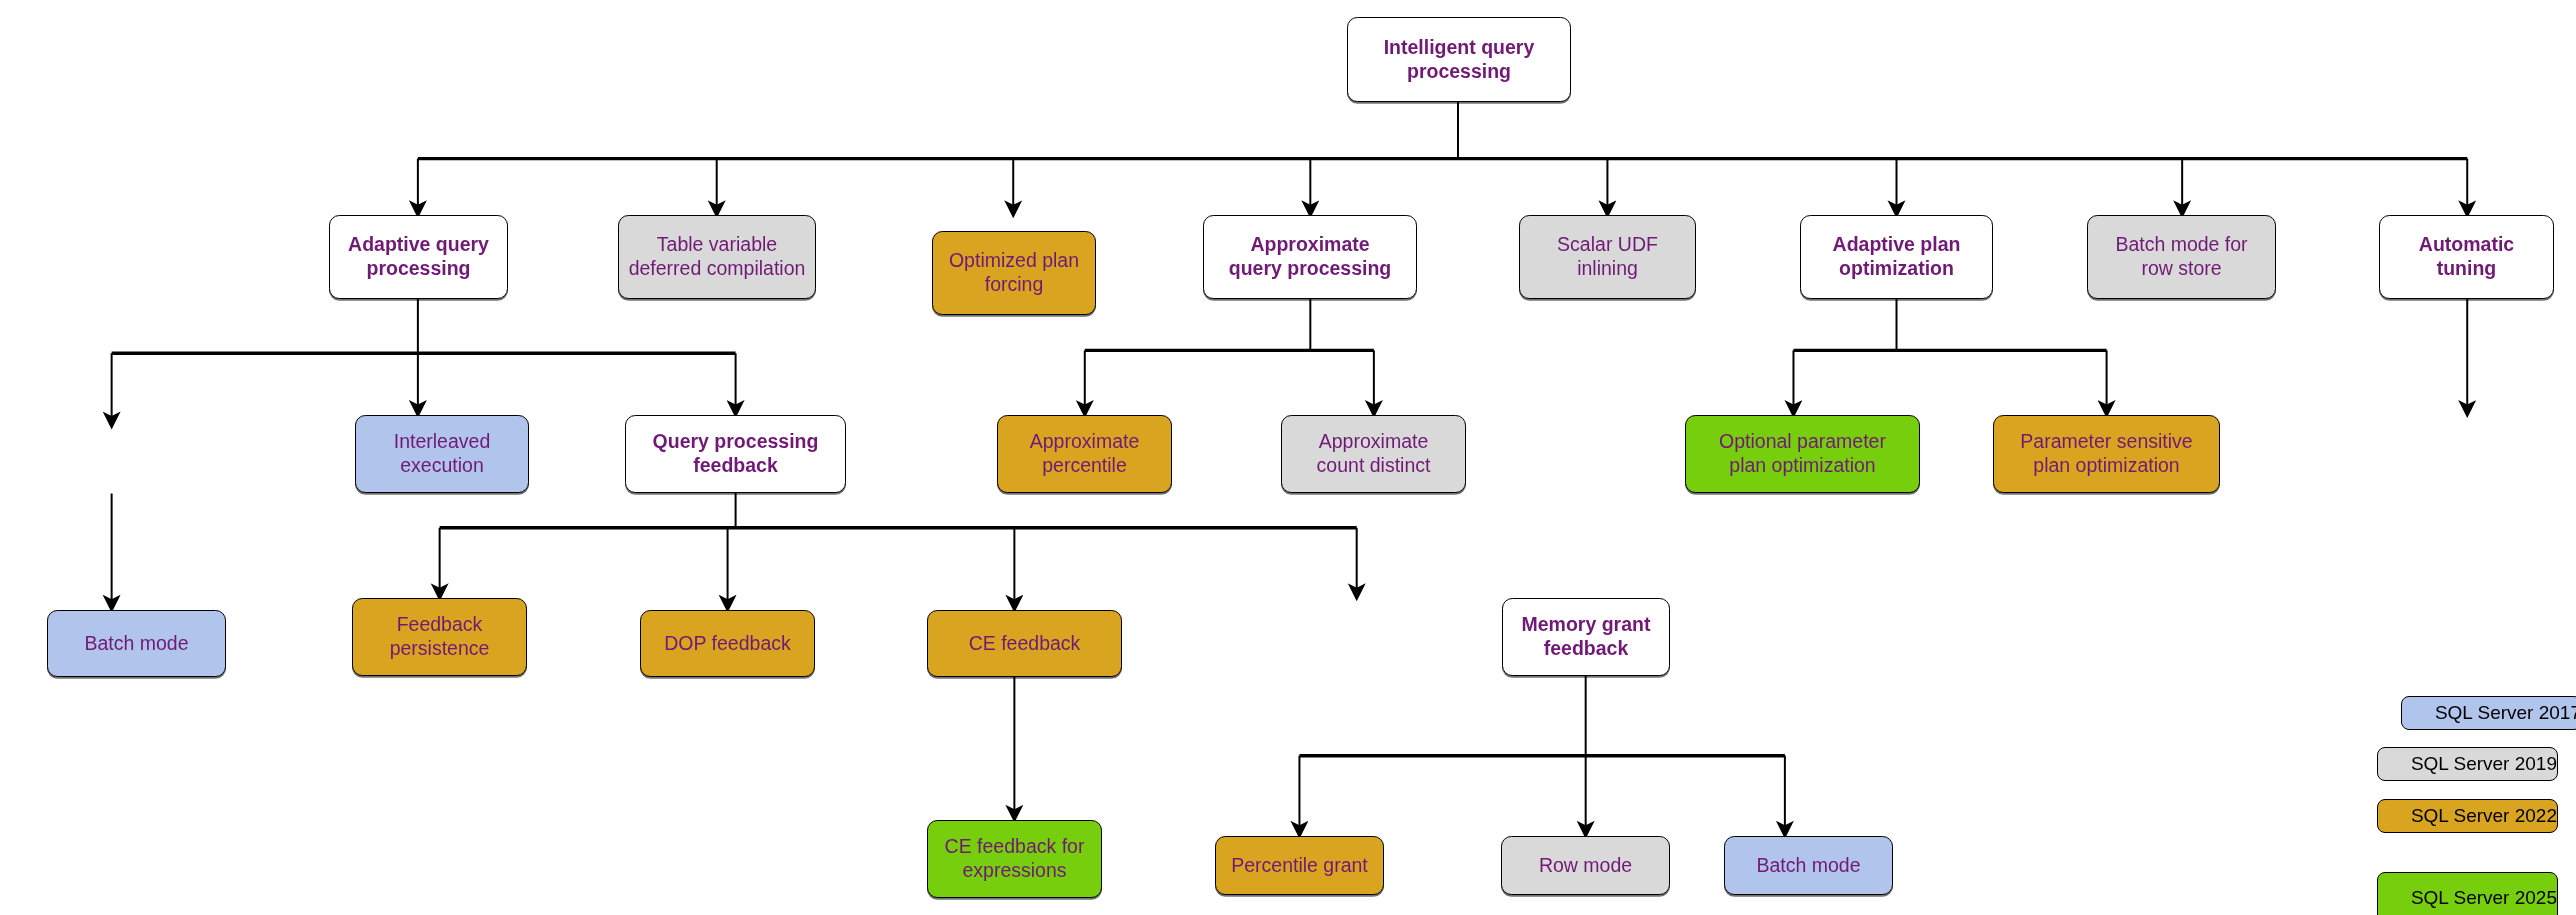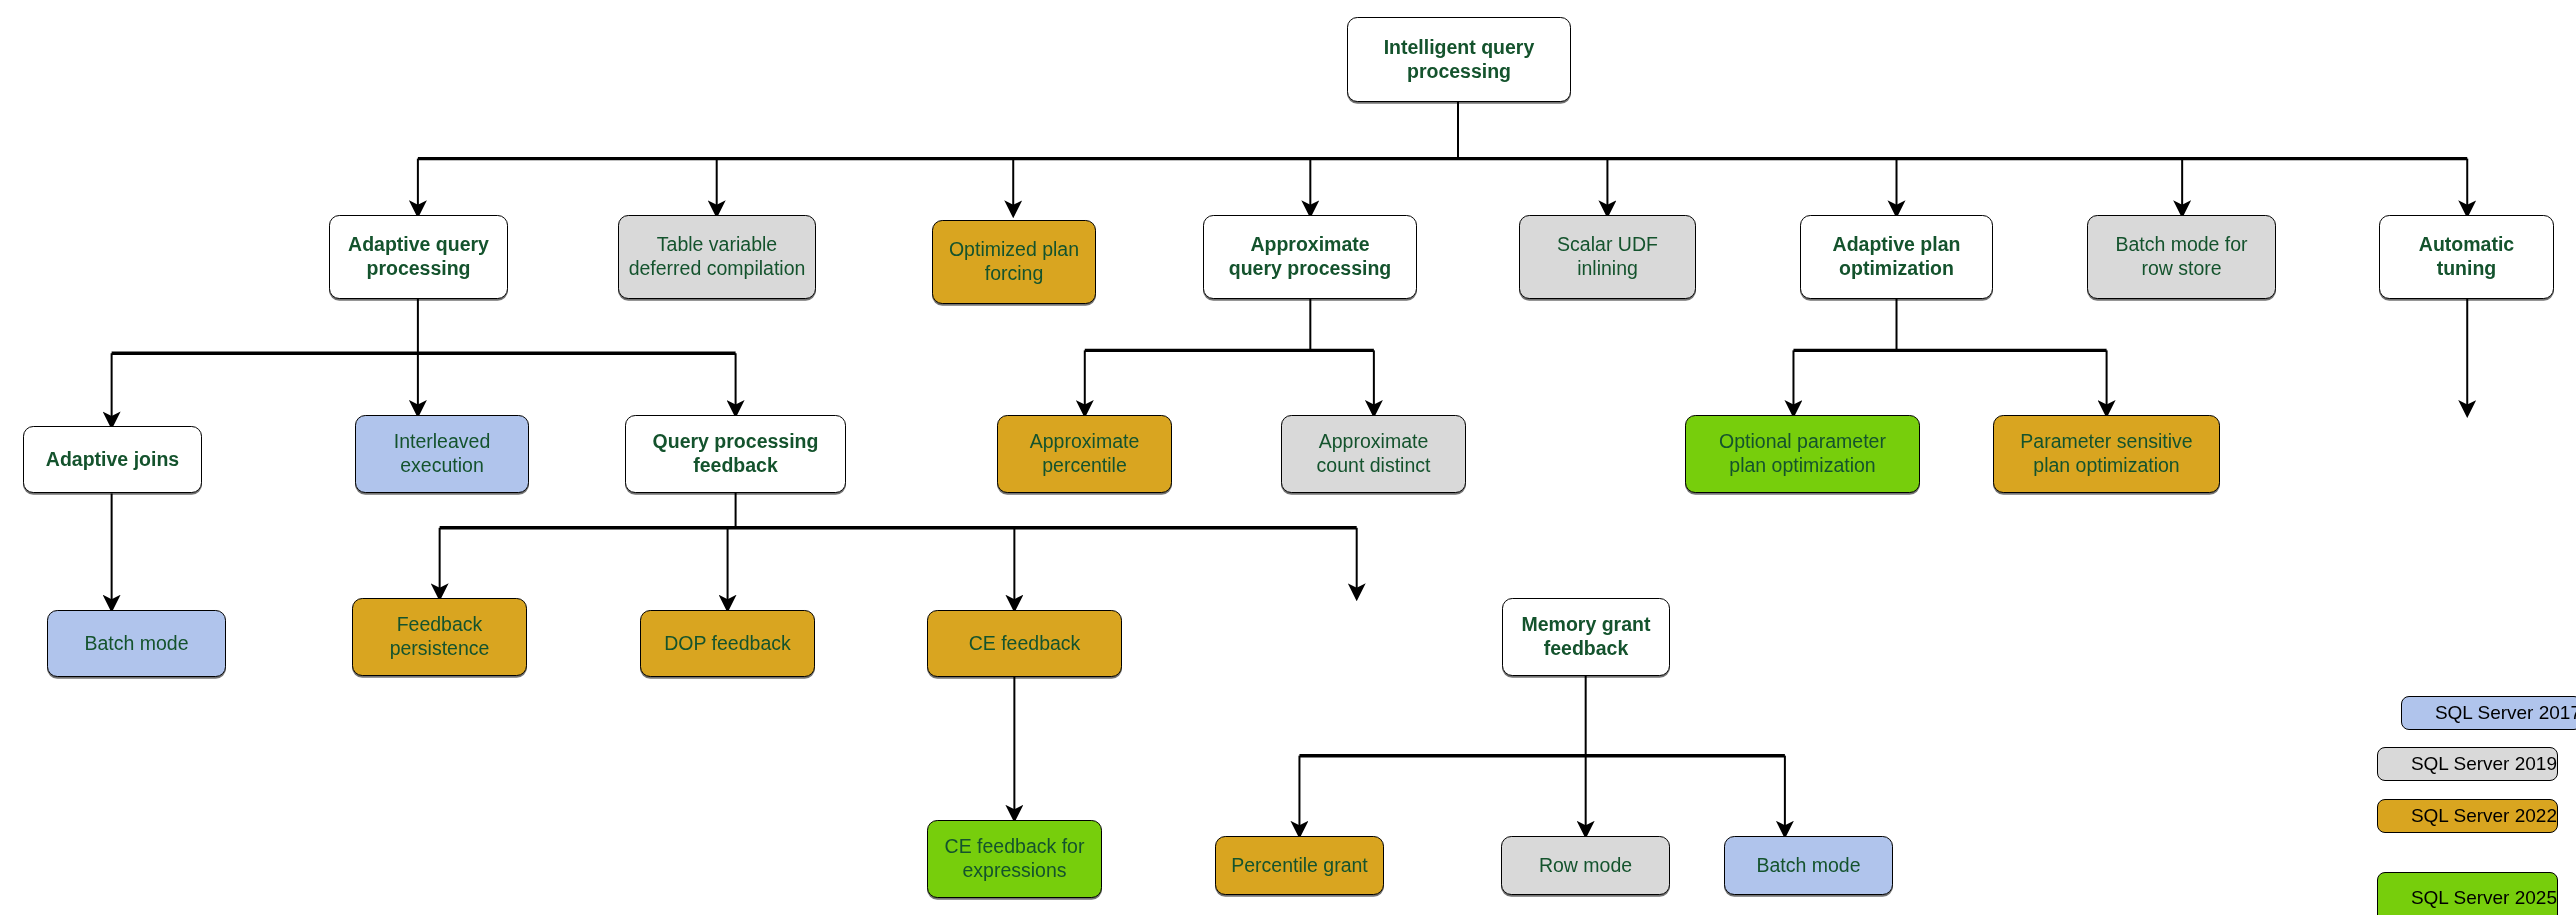--- a/index.html
+++ b/index.html
@@ -28,21 +28,21 @@
   .node {
     position: absolute;
     box-sizing: border-box;
     display: flex;
     align-items: center;
     justify-content: center;
     text-align: center;
     border: 1.7px solid #000000;
     border-radius: 10.3px;
     background: #ffffff;
-    color: #14532d;
+    color: #701a75;
     font-family: "Liberation Sans", sans-serif;
     font-size: 19.5px;
     line-height: 1.22;
     padding: 2.3px 5.7px;
     box-shadow: 0 1.7px 0 rgba(0,0,0,0.55);
   }
   .node .nlabel {
     display: block;
     width: 100%;
     white-space: pre-line;
@@ -136,21 +136,21 @@
   </div>
 
   <div class="node fill-white bold" style="left:329px; top:215px; width:179px; height:84px;">
     <span class="nlabel">Adaptive query
 processing</span>
   </div>
   <div class="node fill-gray" style="left:618px; top:215px; width:198px; height:84px;">
     <span class="nlabel">Table variable
 deferred compilation</span>
   </div>
-  <div class="node fill-gold" style="left:932px; top:220px; width:164px; height:84px;">
+  <div class="node fill-gold" style="left:932px; top:231px; width:164px; height:84px;">
     <span class="nlabel">Optimized plan
 forcing</span>
   </div>
   <div class="node fill-white bold" style="left:1203px; top:215px; width:214px; height:84px;">
     <span class="nlabel">Approximate
 query processing</span>
   </div>
   <div class="node fill-gray" style="left:1519px; top:215px; width:177px; height:84px;">
     <span class="nlabel">Scalar UDF
 inlining</span>
@@ -161,23 +161,20 @@
   </div>
   <div class="node fill-gray" style="left:2087px; top:215px; width:189px; height:84px;">
     <span class="nlabel">Batch mode for
 row store</span>
   </div>
   <div class="node fill-white bold" style="left:2379px; top:215px; width:175px; height:84px;">
     <span class="nlabel">Automatic
 tuning</span>
   </div>
 
-  <div class="node fill-white bold" style="left:23px; top:426px; width:179px; height:67px;">
-    <span class="nlabel">Adaptive joins</span>
-  </div>
   <div class="node fill-blue" style="left:331px; top:415px; width:174px; height:78px;">
     <span class="nlabel">Interleaved
 execution</span>
   </div>
   <div class="node fill-white bold" style="left:625px; top:415px; width:221px; height:78px;">
     <span class="nlabel">Query processing
 feedback</span>
   </div>
   <div class="node fill-gold" style="left:997px; top:415px; width:175px; height:78px;">
     <span class="nlabel">Approximate

